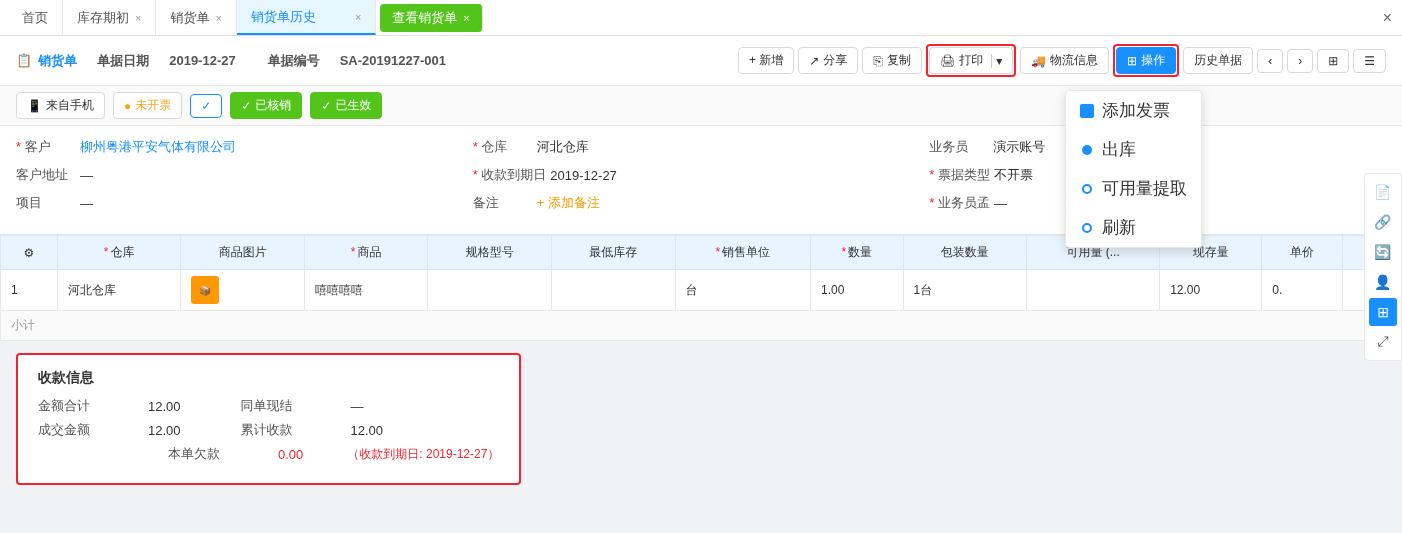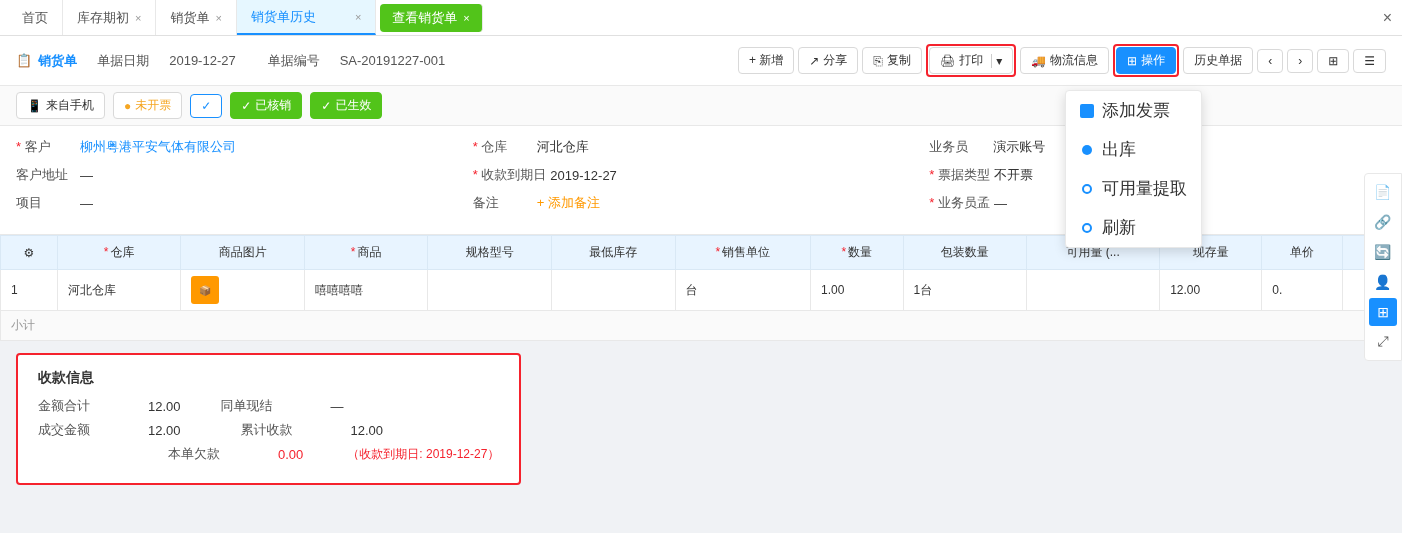--- a/index.html
+++ b/index.html
@@ -25,21 +25,21 @@
       position: absolute; right: 10px; top: 50%; transform: translateY(-50%);
       cursor: pointer; font-size: 16px; color: #666;
     }
 
     
     .doc-header {
       background: #fff; padding: 8px 16px; border-bottom: 1px solid #e8e8e8;
       display: flex; align-items: center; gap: 20px;
     }
     .doc-header .doc-title { display: flex; align-items: center; gap: 6px; color: #1890ff; font-weight: bold; }
-    .doc-header .doc-meta { display: flex; align-items: center; gap: 16px; color: #555; font-size: 13px; }
+    .doc-header .doc-meta { display: flex; align-items: center; gap: 16px; color: #555; font-size: 13px; font-weight: bold; }
 
     
     .btn {
       display: inline-flex; align-items: center; gap: 4px;
       padding: 4px 10px; border-radius: 4px; cursor: pointer;
       font-size: 12px; border: 1px solid #d9d9d9; background: #fff; color: #333;
       white-space: nowrap;
     }
     .btn-active { background: #1890ff; color: #fff; border-color: #1890ff; }
     .btn-outline-blue { border-color: #1890ff; color: #1890ff; }
@@ -326,21 +326,21 @@
       </tbody>
     </table>
   </div>
 
   <div class="bottom-panel">
     <div class="payment-info">
       <h3>收款信息</h3>
       <div class="payment-row">
         <span class="label">金额合计</span>
         <span class="value">12.00</span>
-        <span class="label" style="">同单现结</span>
+        <span class="label" style="margin-left:20px;">同单现结</span>
         <span class="value">—</span>
       </div>
       <div class="payment-row">
         <span class="label">成交金额</span>
         <span class="value">12.00</span>
         <span class="label" style="margin-left:20px;">累计收款</span>
         <span class="value">12.00</span>
       </div>
       <div class="payment-row">
         <span class="label" style="min-width:70px;"></span>

